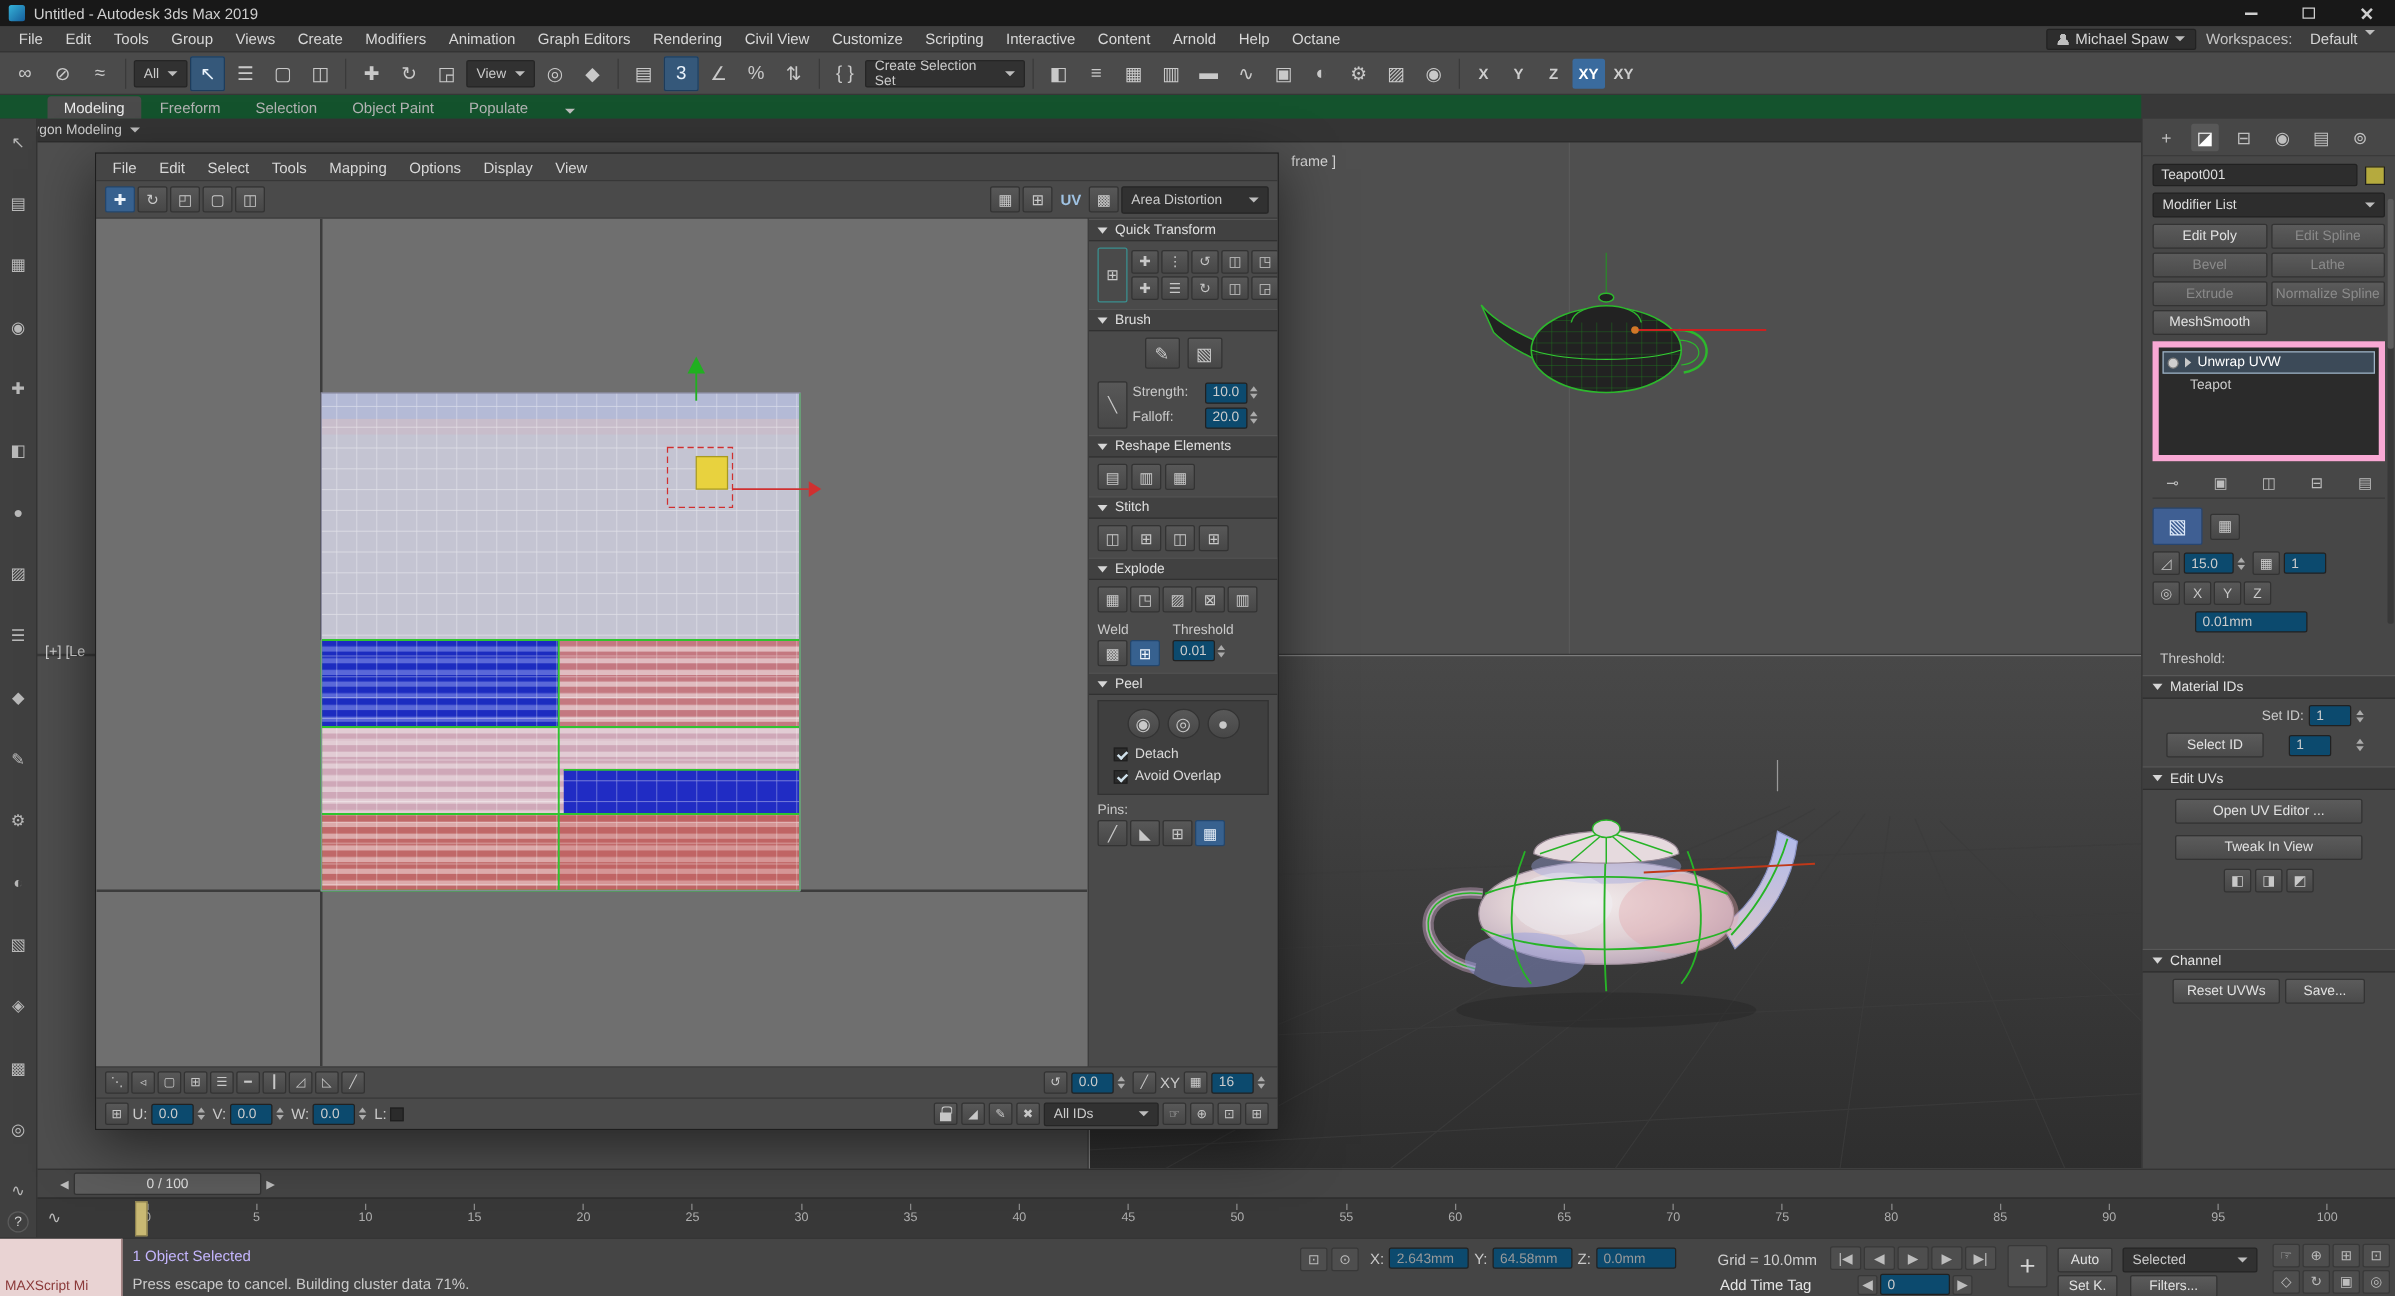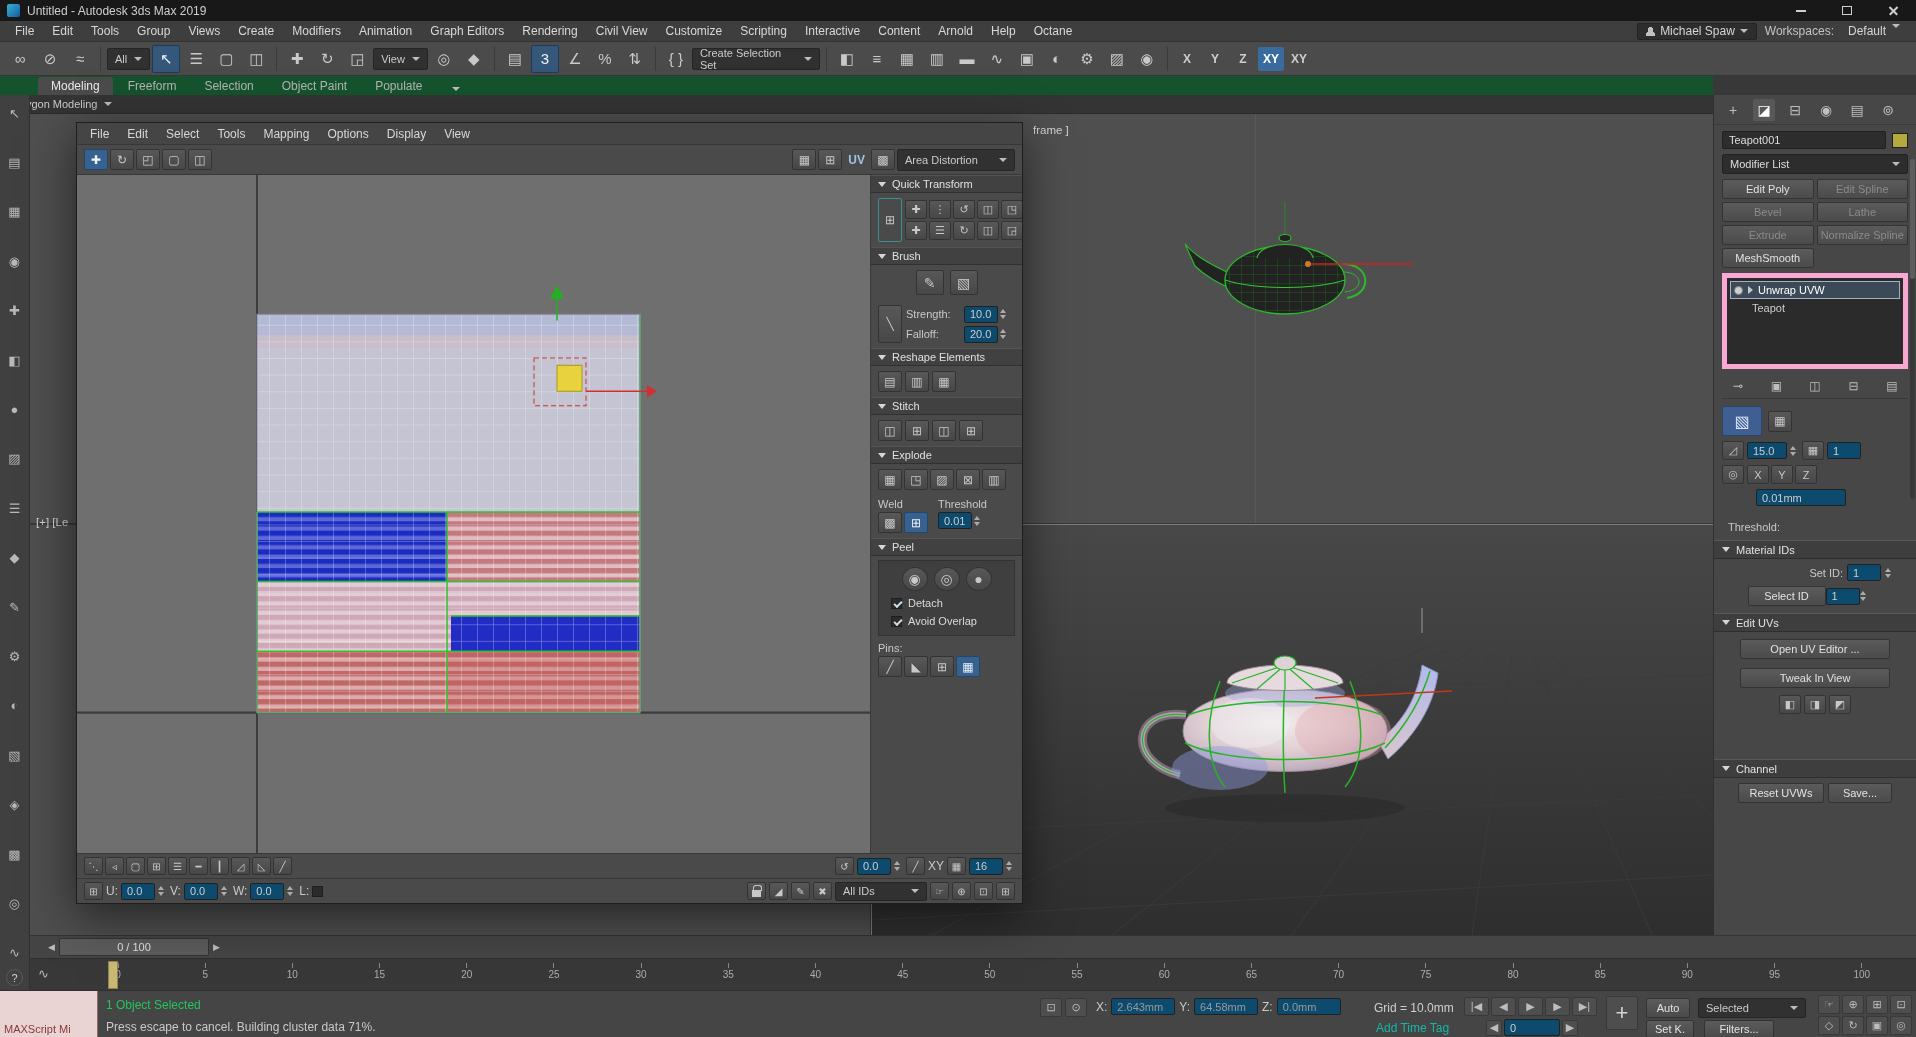--- a/index.html
+++ b/index.html
@@ -146,31 +146,31 @@
 .ruler-ticks{position:absolute;left:80px;right:46px;top:4px;display:flex;justify-content:space-between}
 .tick{display:flex;flex-direction:column;align-items:center;gap:1px;width:16px}
 .tick i{width:1px;height:5px;background:#8a8a8a}
 .tick span{font-size:10px;color:#aeaeae}
 .tl-marker{position:absolute;left:78px;top:2px;width:10px;height:28px;background:#c9b973;border:1px solid #8f8350;z-index:3}
 .curve-btn{position:absolute;left:8px;top:7px;color:#bdbdbd;font-size:13px}
 
 
 .statusbar{position:absolute;left:0;top:990px;width:1916px;height:47px;background:#454545;border-top:1px solid #303030}
 .sb-pink{position:absolute;left:0;top:0;width:98px;height:100%;background:#e9d3d3;border-right:1px solid #8d6b6b;display:flex;align-items:flex-end;padding:2px 4px;color:#8b3a3a;font-size:11px;white-space:nowrap;overflow:hidden}
-.sb-sel{position:absolute;left:106px;top:7px;color:#22c55e}
+.sb-sel{position:absolute;left:106px;top:7px;color:#c4b5fd}
 .sb-prompt{position:absolute;left:106px;top:29px;color:#c9c9c9}
 .sb-toggles{position:absolute;left:1040px;top:7px;display:flex;gap:3px}
 .sbtn2{width:22px;height:19px;display:flex;align-items:center;justify-content:center;color:#bdbdbd;background:#4e4e4e;border:1px solid #383838;border-radius:2px;font-size:11px}
 .sb-coords{position:absolute;left:1096px;top:7px;display:flex;align-items:center;gap:4px}
 .sb-grid{position:absolute;left:1374px;top:10px;color:#cfcfcf}
 .sb-play{position:absolute;left:1464px;top:6px;display:flex;gap:2px}
 .sb-plus{position:absolute;left:1606px;top:5px;width:32px;height:34px;background:#4e4e4e;border:1px solid #383838;border-radius:2px;display:flex;align-items:center;justify-content:center;font-size:22px;color:#d5d5d5}
 .sb-auto{position:absolute;left:1646px;top:7px;width:44px;height:20px}
 .sb-selset{position:absolute;left:1698px;top:7px;width:108px;height:20px}
-.sb-timetag{position:absolute;left:1376px;top:30px;color:#14b8a6}
+.sb-timetag{position:absolute;left:1376px;top:30px;color:#e5e5e5}
 .sb-step{position:absolute;left:1486px;top:28px;display:flex;align-items:center;gap:2px}
 .sb-setk{position:absolute;left:1646px;top:29px;width:48px;height:18px}
 .sb-filters{position:absolute;left:1704px;top:29px;width:70px;height:18px}
 .sb-nav{position:absolute;right:4px;top:4px;display:flex;flex-direction:column;gap:2px}
 .sb-nav .nrow{display:flex;gap:2px}
 </style>
 </head>
 <body>
 
 <div class="titlebar">
@@ -498,21 +498,21 @@
         <span>Material IDs</span>
       </div>
     <div class="r" style="gap:4px;justify-content:flex-end;padding-right:14px">
       <span class="lab">Set ID:</span>
       <span class="field w34">1</span>
       <span class="spin">
           <i class="up"></i>
           <i class="dn"></i>
         </span>
     </div>
-    <div class="r" style="gap:0;justify-content:center;padding-right:14px">
+    <div class="r" style="gap:20px;justify-content:flex-end;padding-right:14px">
       <div class="cbtn" style="width:78px">Select ID</div>
       <span class="field w34">1</span>
       <span class="spin">
           <i class="up"></i>
           <i class="dn"></i>
         </span>
     </div>
     <div class="rhead">
         <span class="rarw"></span>
         <span>Edit UVs</span>

